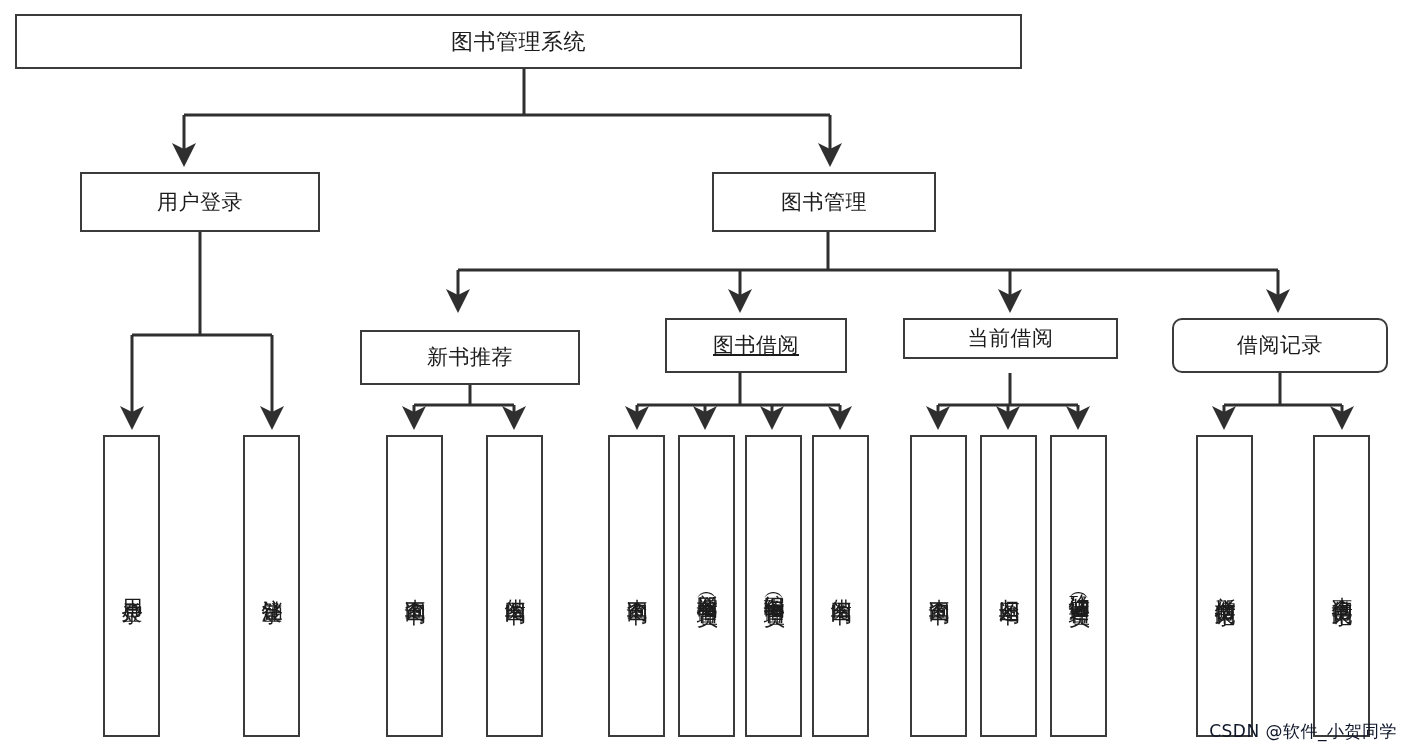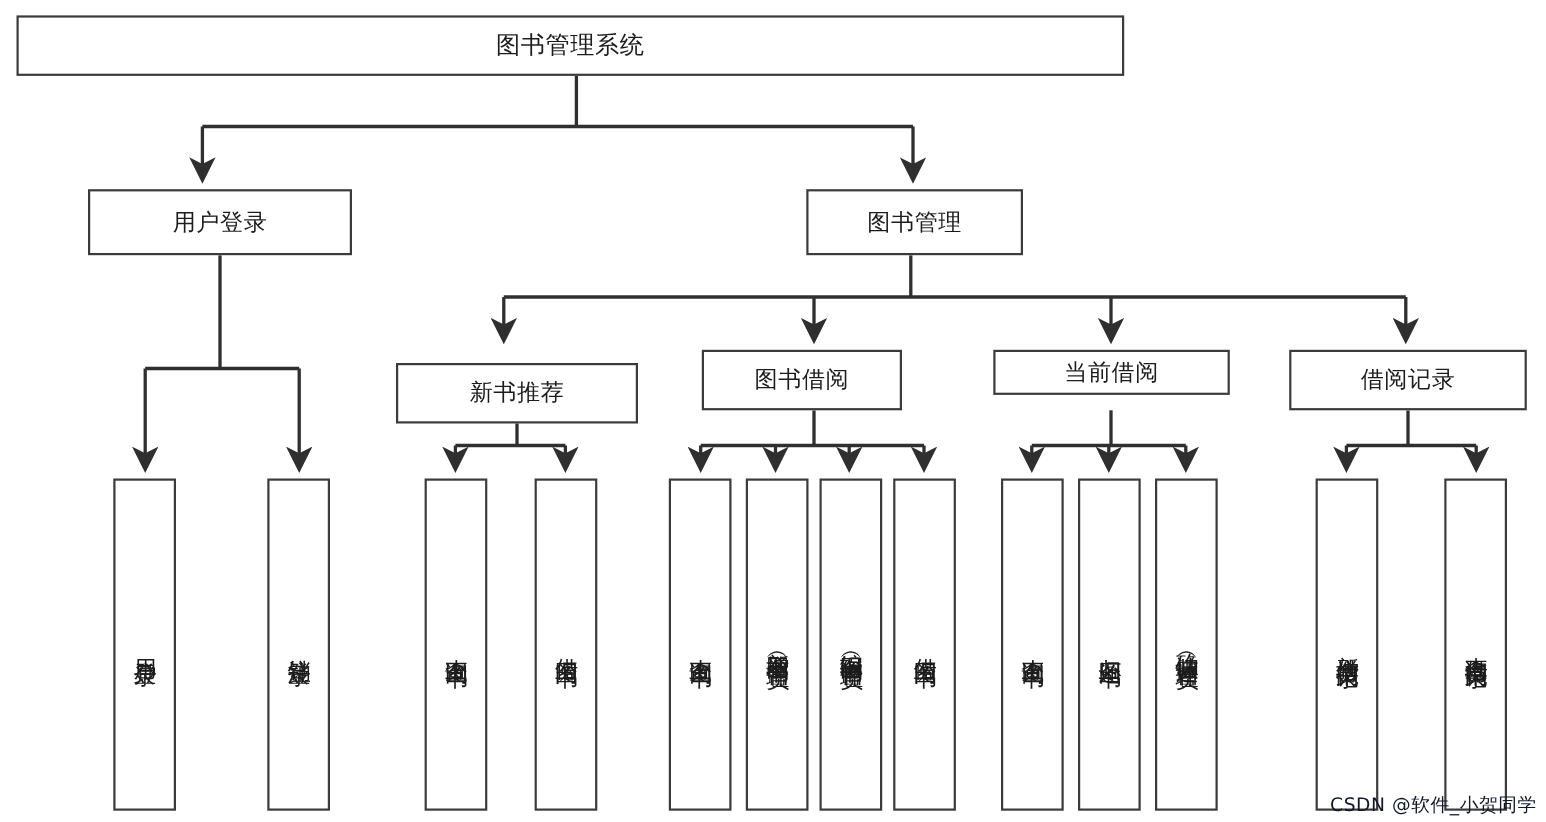--- a/index.html
+++ b/index.html
@@ -118,34 +118,34 @@
     </g>
   </svg>
 
   <div class="node root" style="left: 15px; top: 14px; width: 1007px; height: 55px;">
     <span class="nlabel">图书管理系统</span>
   </div>
 
   <div class="node" style="left: 80px; top: 172px; width: 240px; height: 60px;">
     <span class="nlabel">用户登录</span>
   </div>
-  <div class="node" style="left: 733px; top: 172px; width: 197px; height: 60px;">
+  <div class="node" style="left: 712px; top: 172px; width: 224px; height: 60px;">
     <span class="nlabel">图书管理</span>
   </div>
 
   <div class="node" style="left: 360px; top: 318px; width: 220px; height: 55px; margin-top: 12px;">
     <span class="nlabel">新书推荐</span>
   </div>
-  <div class="node" style="left: 638px; top: 318px; width: 182px; height: 55px;">
+  <div class="node" style="left: 665px; top: 318px; width: 182px; height: 55px; text-decoration: underline;">
     <span class="nlabel">图书借阅</span>
   </div>
   <div class="node" style="left: 903px; top: 318px; width: 215px; height: 41px;">
     <span class="nlabel">当前借阅</span>
   </div>
-  <div class="node" style="left: 1172px; top: 318px; width: 216px; height: 55px;">
+  <div class="node" style="left: 1172px; top: 318px; width: 216px; height: 55px; border-radius: 10px;">
     <span class="nlabel">借阅记录</span>
   </div>
 
   <div class="node leaf" style="left: 103px; top: 435px; width: 57px; height: 302px;">
     <span class="nlabel">用户登录</span>
   </div>
   <div class="node leaf" style="left: 243px; top: 435px; width: 57px; height: 302px;">
     <span class="nlabel">注销登录</span>
   </div>
   <div class="node leaf" style="left: 386px; top: 435px; width: 57px; height: 302px;">

